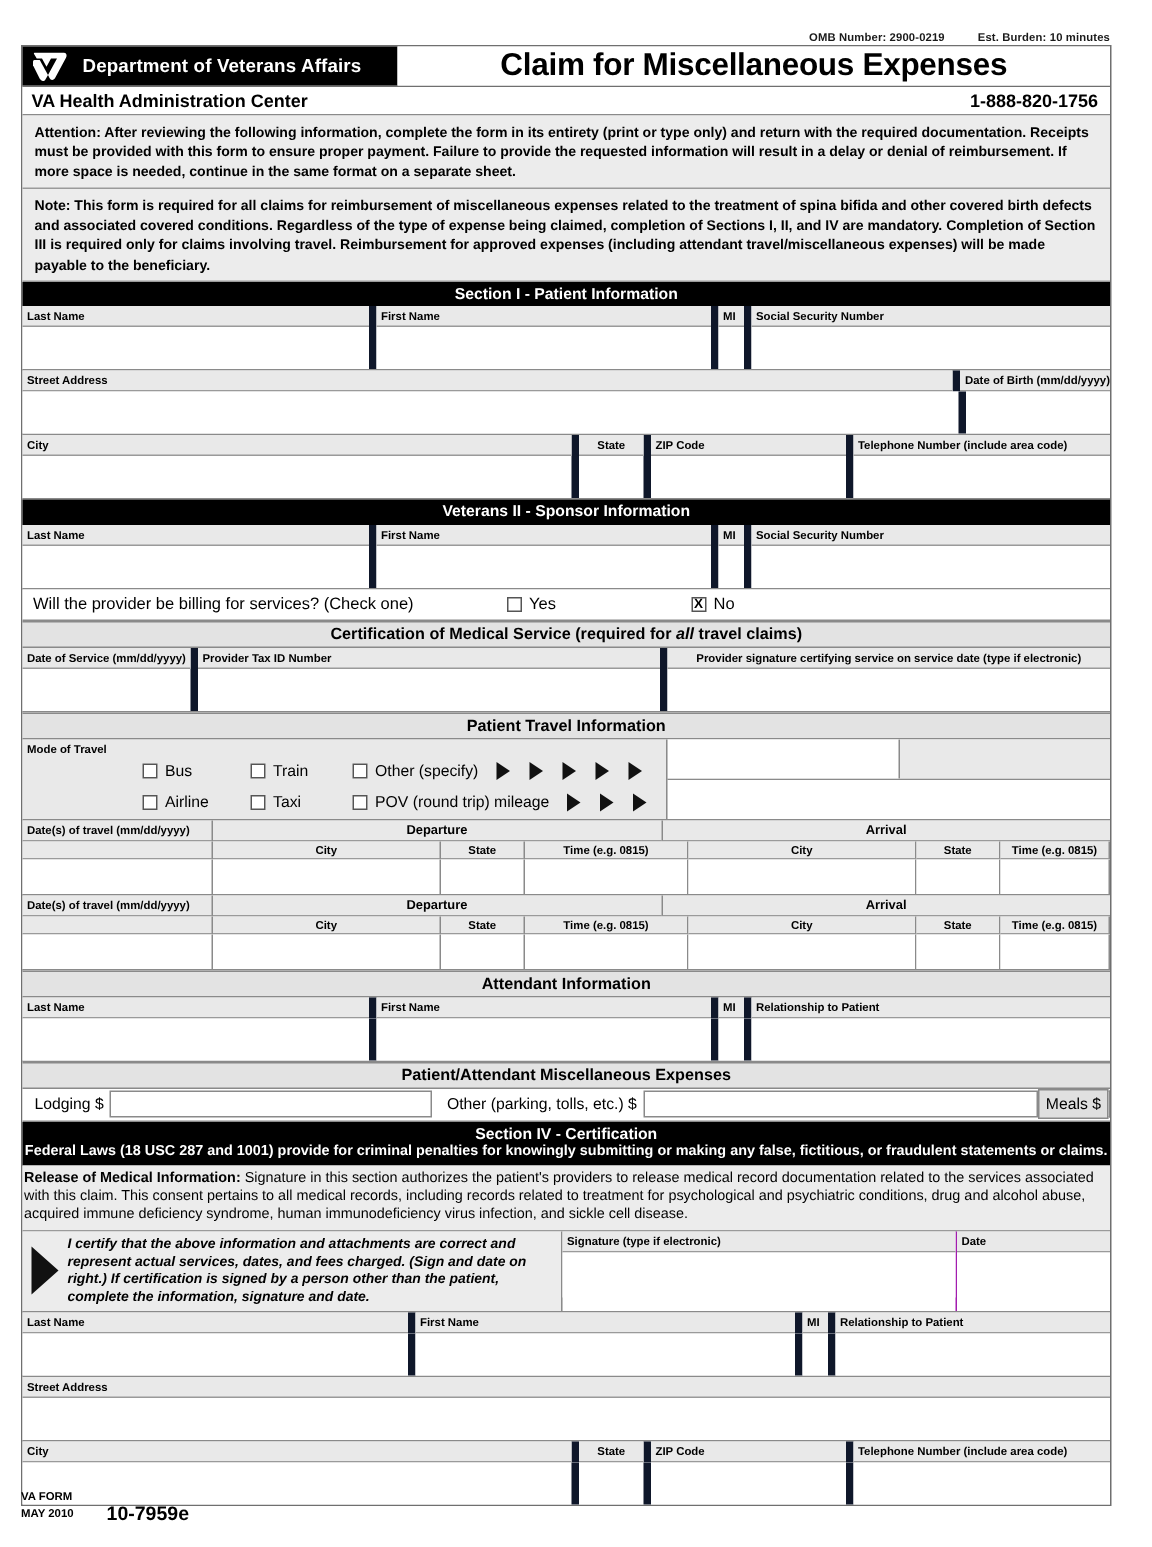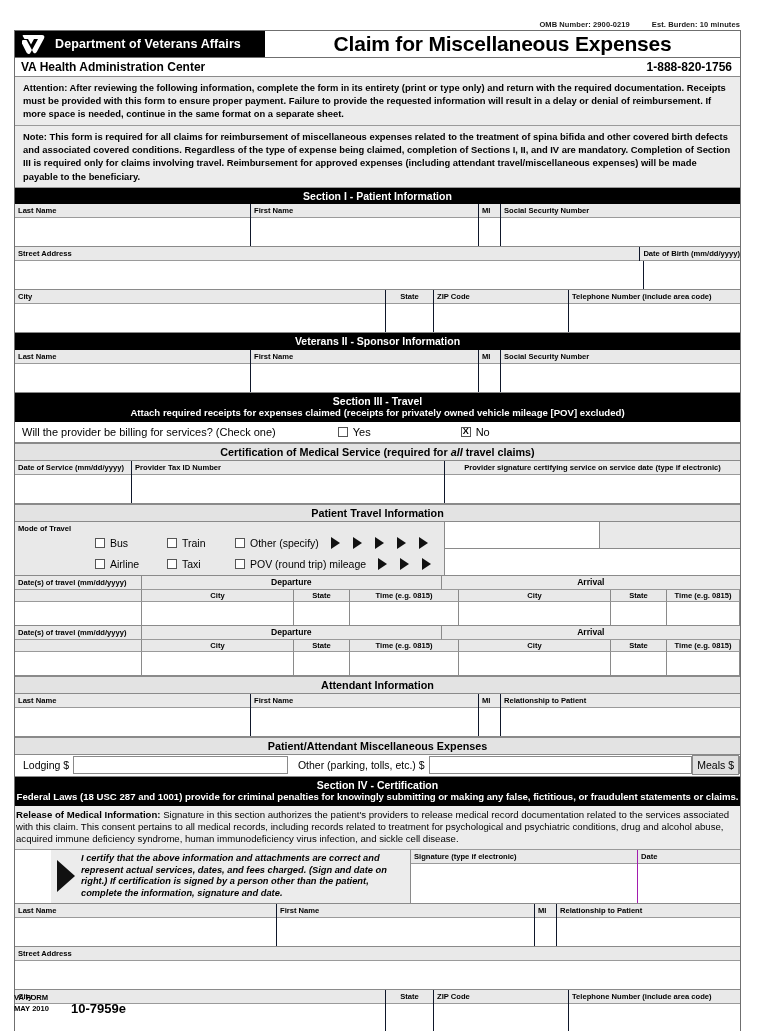--- a/index.html
+++ b/index.html
@@ -78,21 +78,21 @@
   }
   .bar .sub { font-size: 9.6px; font-weight: bold; display: block; }
   
   .gbar {
     background: #e3e3e3; color: #000;
     text-align: center; font-size: 10.8px; font-weight: bold;
     padding: 2px 12px; border-top: 1px solid #8a8a8a; border-bottom: 1px solid #8a8a8a;
   }
   
   .row { display: flex; width: 100%; }
-  .cell { position: relative; border-right: 1px solid #0f172a; }
+  .cell { position: relative; border-right: 5px solid #0f172a; }
   .cell:last-child { border-right: none; }
   .lbl {
     background: #e9e9e9;
     font-size: 7.6px; font-weight: bold; color: #000;
     padding: 2px 0 2px 3px;
     border-bottom: 1px solid #9a9a9a;
     white-space: nowrap; overflow: hidden;
     line-height: 9px;
   }
   .lbl.c { text-align: center; padding-left: 0; }
@@ -184,21 +184,21 @@
   
   .relinfo {
     background: #ececec; padding: 3px 7px 4px 1px;
     font-size: 9.6px; line-height: 12.2px;
     border-bottom: 1px solid #9a9a9a;
   }
   .relinfo b { font-weight: bold; }
   .cert-row { display: flex; border-bottom: 1px solid #8a8a8a; }
   .cert-left {
     width: 360px; background: #ececec; display: flex; align-items: center;
-    border-right: 1px solid #8a8a8a; padding: 3px 4px 3px 6px; gap: 6px; margin-left: 36px;
+    border-right: 1px solid #8a8a8a; padding: 3px 4px 3px 6px; gap: 6px;
   }
   .big-arrow {
     width: 0; height: 0; flex: none;
     border-left: 18px solid #111;
     border-top: 16px solid transparent;
     border-bottom: 16px solid transparent;
   }
   .cert-text {
     font-size: 9.3px; font-weight: bold; font-style: italic; line-height: 11.6px;
   }
@@ -318,24 +318,20 @@
           <div class="lbl">Social Security Number</div>
         </div>
     </div>
     <div class="row sepb">
       <div class="cell inp" style="width:236px"></div>
       <div class="cell inp" style="width:228px"></div>
       <div class="cell inp" style="width:22px"></div>
       <div class="cell inp" style="flex:1"></div>
     </div>
 
-    <div class="bar">
-      <span>Section III - Travel</span>
-      <span class="sub">Attach required receipts for expenses claimed (receipts for privately owned vehicle mileage [POV] excluded)</span>
-    </div>
 
     <div class="yn-row">
       <span class="yn-q">Will the provider be billing for services? (Check one)</span>
       <span class="chk-item">
         <span class="cb"></span>
         <span class="txt">Yes</span>
       </span>
       <span class="yn-gap"></span>
       <span class="chk-item">
         <span class="cb x"></span>

